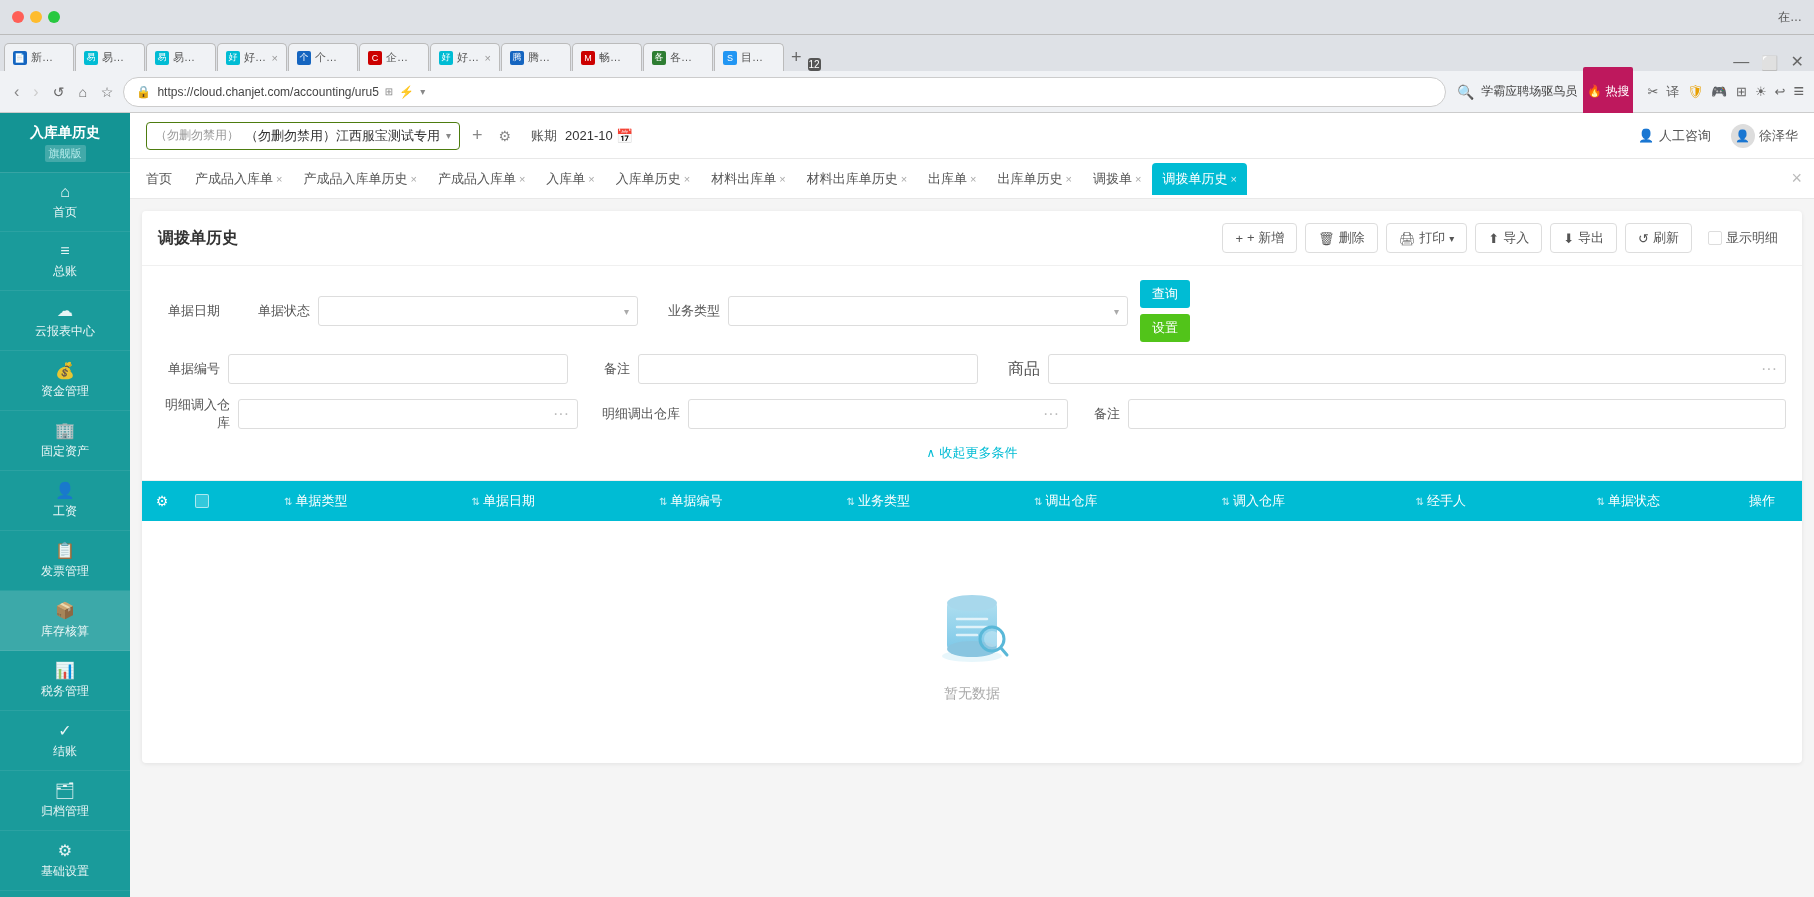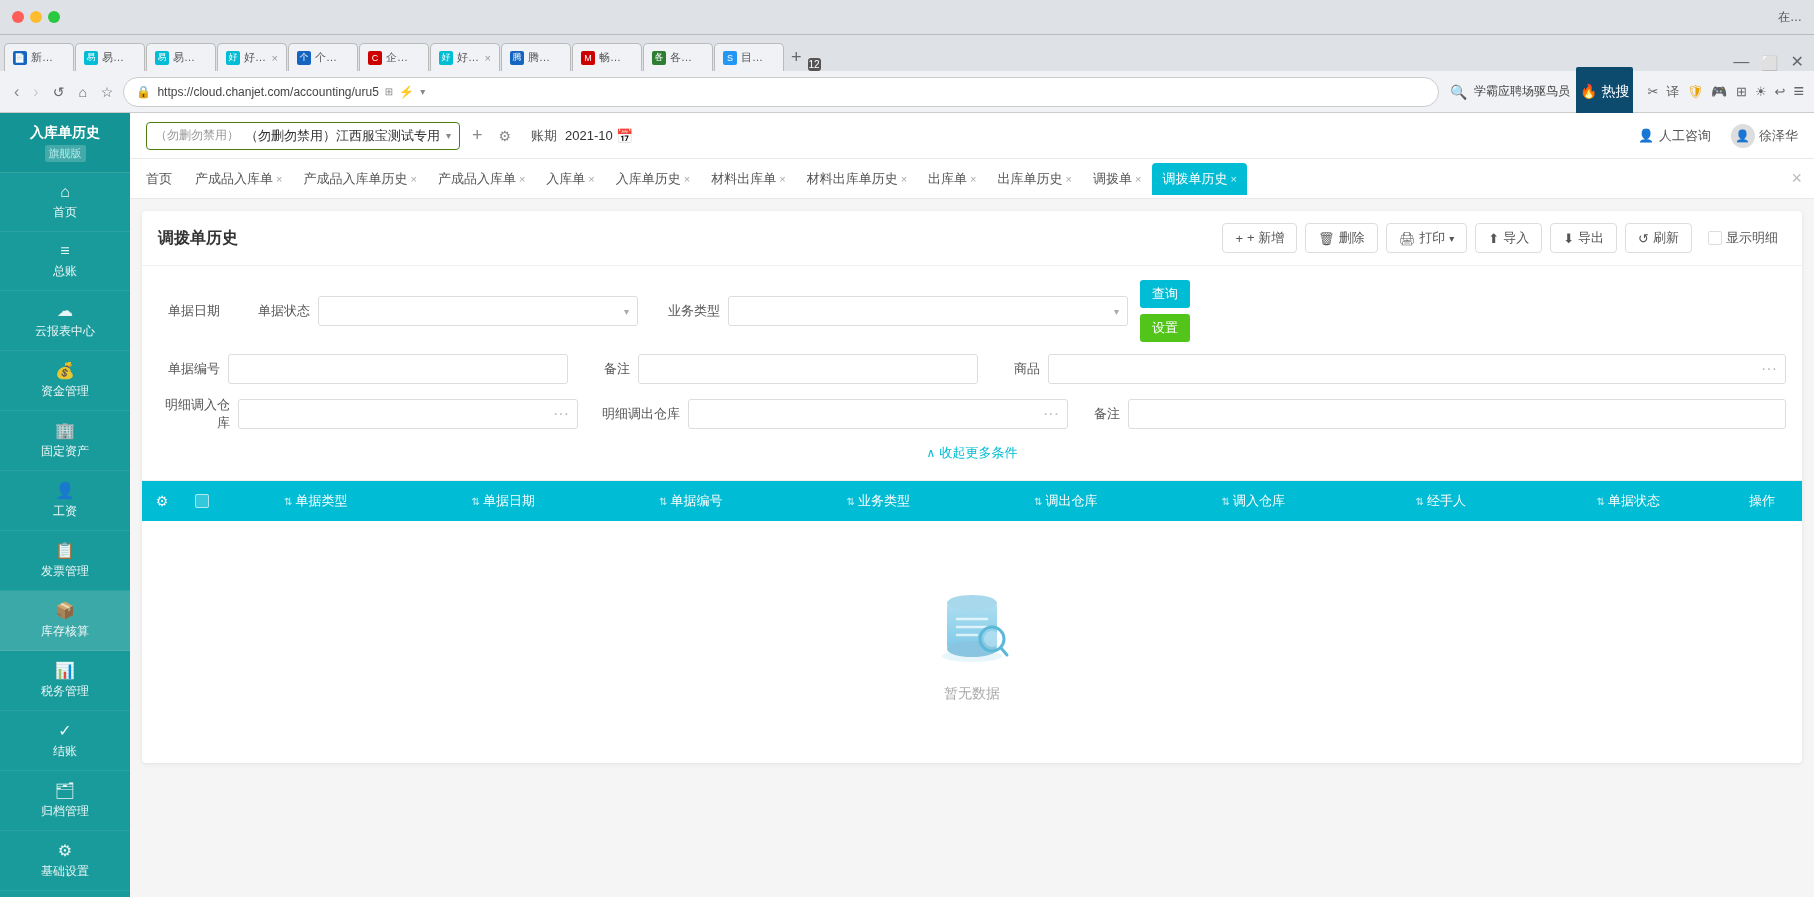--- a/index.html
+++ b/index.html
@@ -105,21 +105,21 @@
   <div style="flex:1;height:30px;background:#fff;border:1px solid #ccc;border-radius:15px;display:flex;align-items:center;padding:0 12px;gap:6px;">
     <span style="color:#52a52e;font-size:12px;">🔒</span>
     <span style="font-size:12px;color:#444;">https://cloud.chanjet.com/accounting/uru5</span>
     <span style="font-size:10px;color:#888;">⊞</span>
     <span style="font-size:12px;color:#f5a623;">⚡</span>
     <span style="font-size:10px;color:#888;">▾</span>
   </div>
   <div style="display:flex;align-items:center;gap:6px;margin-left:6px;">
     <span style="font-size:14px;color:#888;">🔍</span>
     <span style="font-size:12px;color:#444;">学霸应聘场驱鸟员</span>
-    <span style="background:#0c4a6e;color:#fff;font-size:14px;padding:16px 4px;border-radius:2px;">🔥 热搜</span>
+    <span style="background:#be185d;color:#fff;font-size:12px;padding:16px 4px;border-radius:2px;">🔥 热搜</span>
   </div>
   <div style="display:flex;align-items:center;gap:8px;margin-left:8px;">
     <button style="background:none;border:none;cursor:pointer;font-size:13px;color:#666;">✂</button>
     <button style="background:none;border:none;cursor:pointer;font-size:13px;color:#666;">译</button>
     <button style="background:none;border:none;cursor:pointer;font-size:13px;color:#e8a000;">🛡</button>
     <button style="background:none;border:none;cursor:pointer;font-size:13px;color:#666;">🎮</button>
     <button style="background:none;border:none;cursor:pointer;font-size:13px;color:#666;">⊞</button>
     <button style="background:none;border:none;cursor:pointer;font-size:13px;color:#666;">☀</button>
     <button style="background:none;border:none;cursor:pointer;font-size:13px;color:#666;">↩</button>
     <button style="background:none;border:none;cursor:pointer;font-size:18px;color:#666;">≡</button>
@@ -326,21 +326,21 @@
             </div>
           </div>
 
           <div style="display:flex;align-items:center;margin-bottom:12px;gap:0;">
             <span style="width:70px;font-size:13px;color:#555;text-align:right;padding-right:8px;flex-shrink:0;">单据编号</span>
             <input type="text" style="height: 30px; border: 1px solid rgb(221, 221, 221); border-radius: 3px; padding: 0px 8px; font-size: 13px; color: rgb(51, 51, 51); width: 340px; outline: none;">
 
             <span style="width:40px;font-size:13px;color:#555;text-align:right;padding-right:8px;flex-shrink:0;margin-left:30px;">备注</span>
             <input type="text" style="height: 30px; border: 1px solid rgb(221, 221, 221); border-radius: 3px; padding: 0px 8px; font-size: 13px; color: rgb(51, 51, 51); width: 340px; outline: none;">
 
-            <span style="width:40px;font-size:13px;color:#555;text-align:right;padding-right:8px;flex-shrink:0;margin-left:30px;">商品</span>
+            <span style="width:40px;font-size:16px;color:#555;text-align:right;padding-right:8px;flex-shrink:0;margin-left:30px;">商品</span>
             <div style="flex:1;height:30px;border:1px solid #ddd;border-radius:3px;padding:0 8px;font-size:13px;display:flex;align-items:center;justify-content:flex-end;cursor:pointer;background:#fff;">
               <span style="color:#bbb;font-size:16px;">···</span>
             </div>
           </div>
 
           <div style="display:flex;align-items:center;margin-bottom:8px;gap:0;">
             <span style="width:80px;font-size:13px;color:#555;text-align:right;padding-right:8px;flex-shrink:0;">明细调入仓库</span>
             <div style="width:340px;height:30px;border:1px solid #ddd;border-radius:3px;padding:0 8px;font-size:13px;display:flex;align-items:center;justify-content:flex-end;cursor:pointer;background:#fff;">
               <span style="color:#bbb;font-size:16px;">···</span>
             </div>

